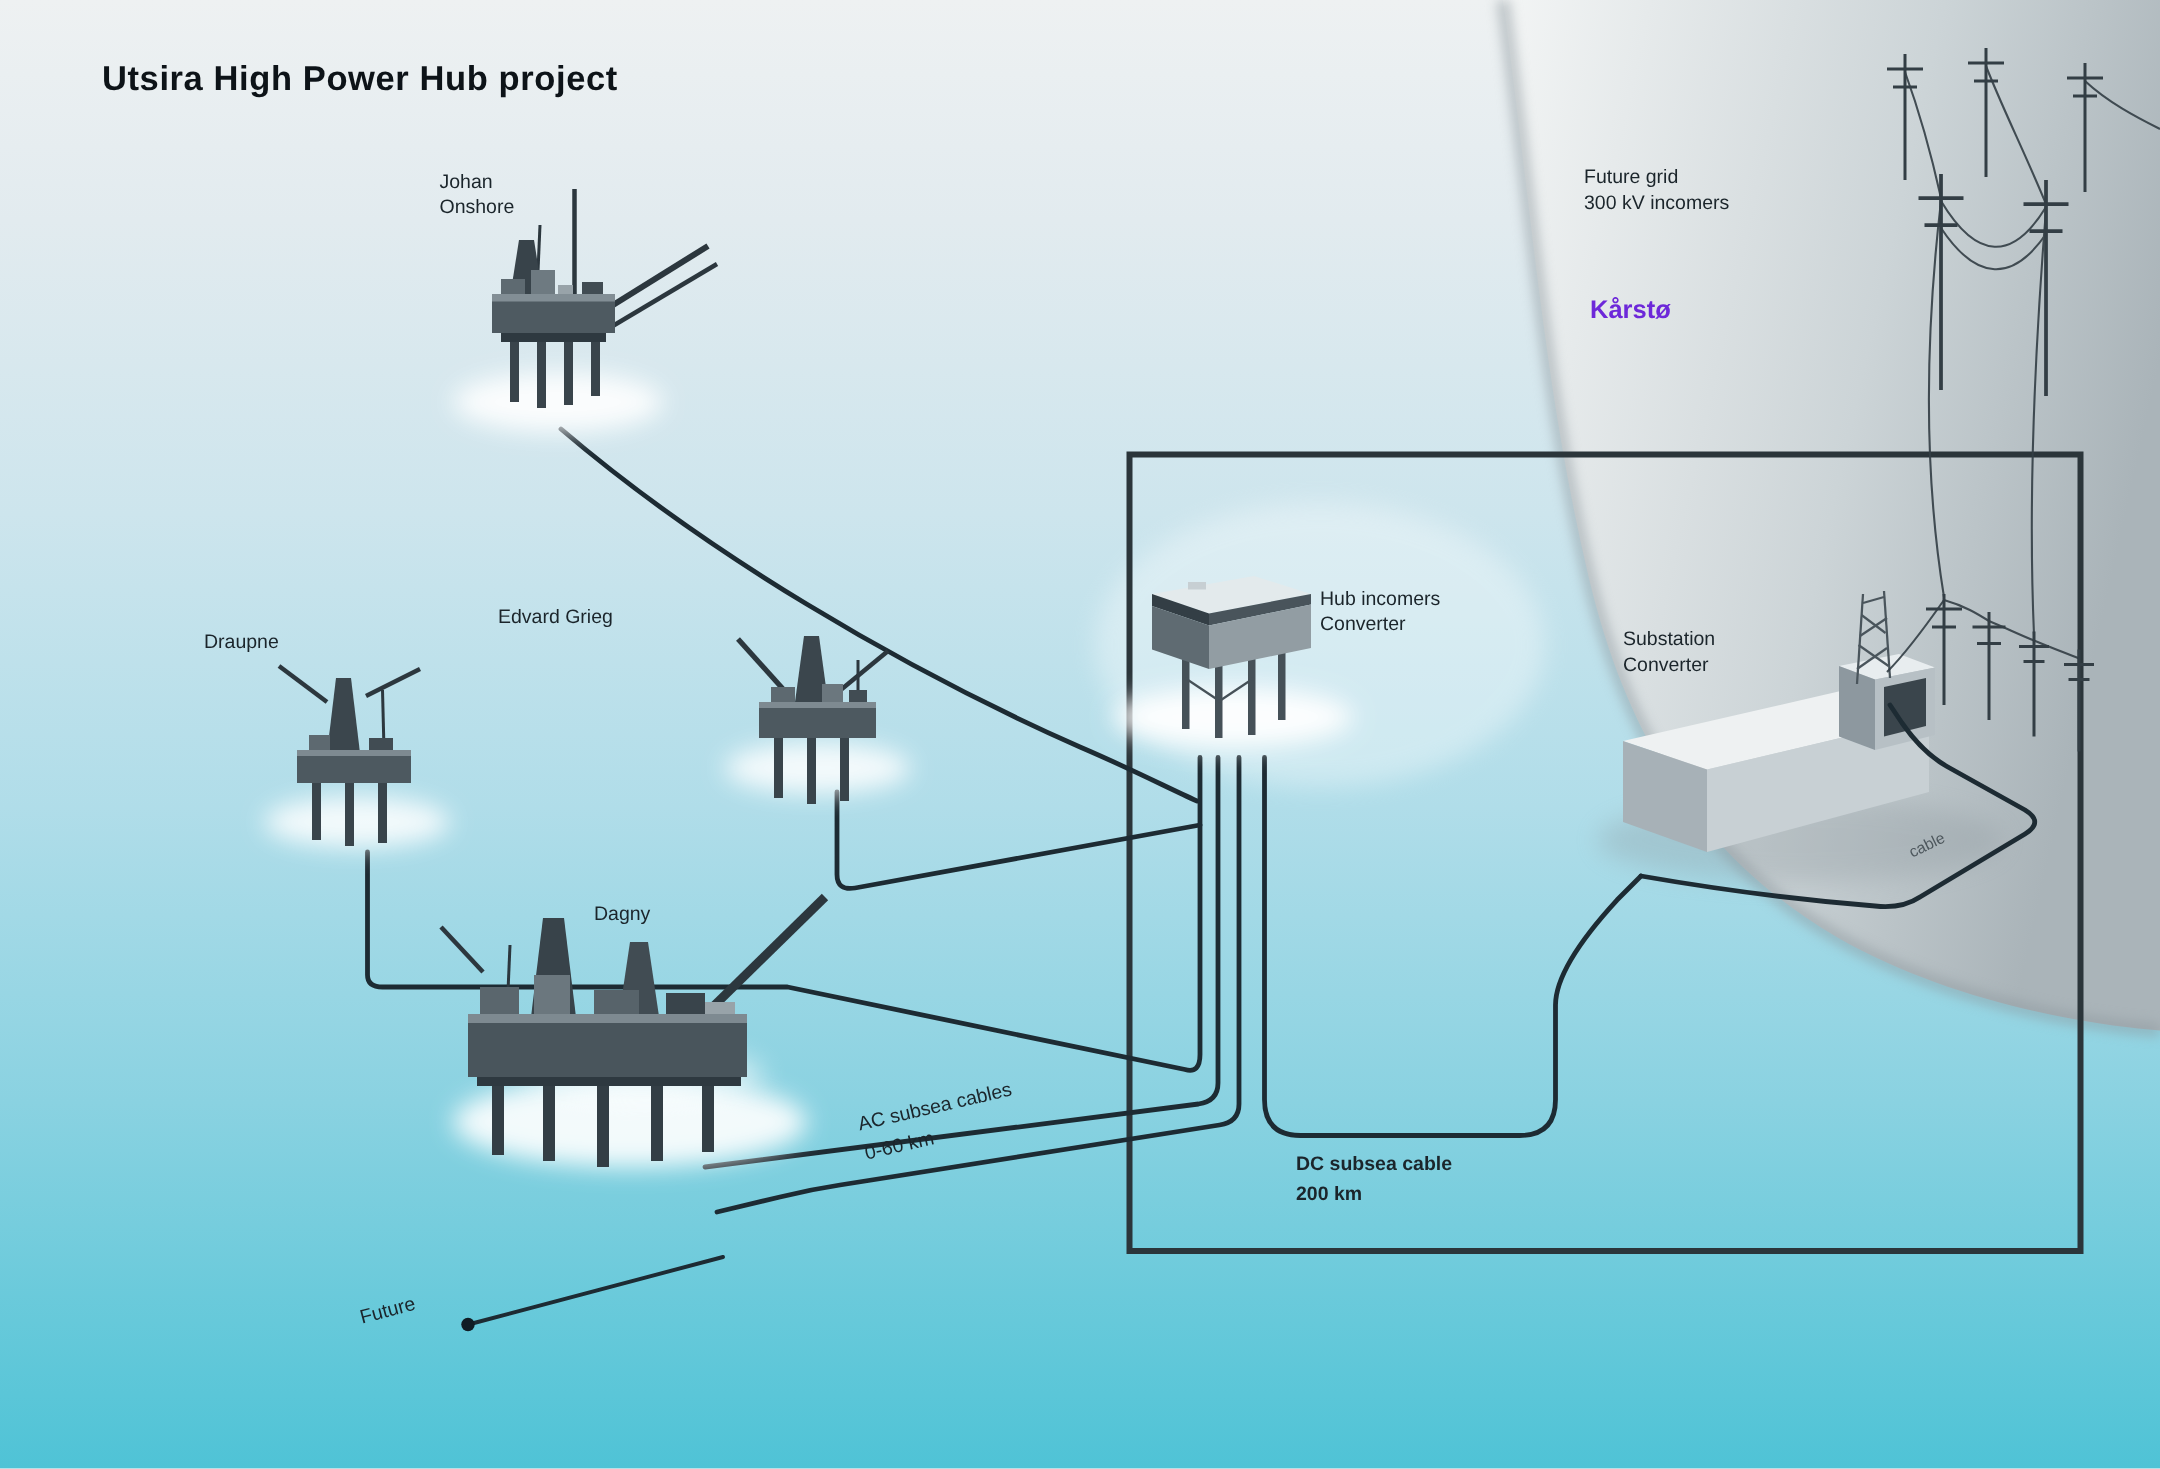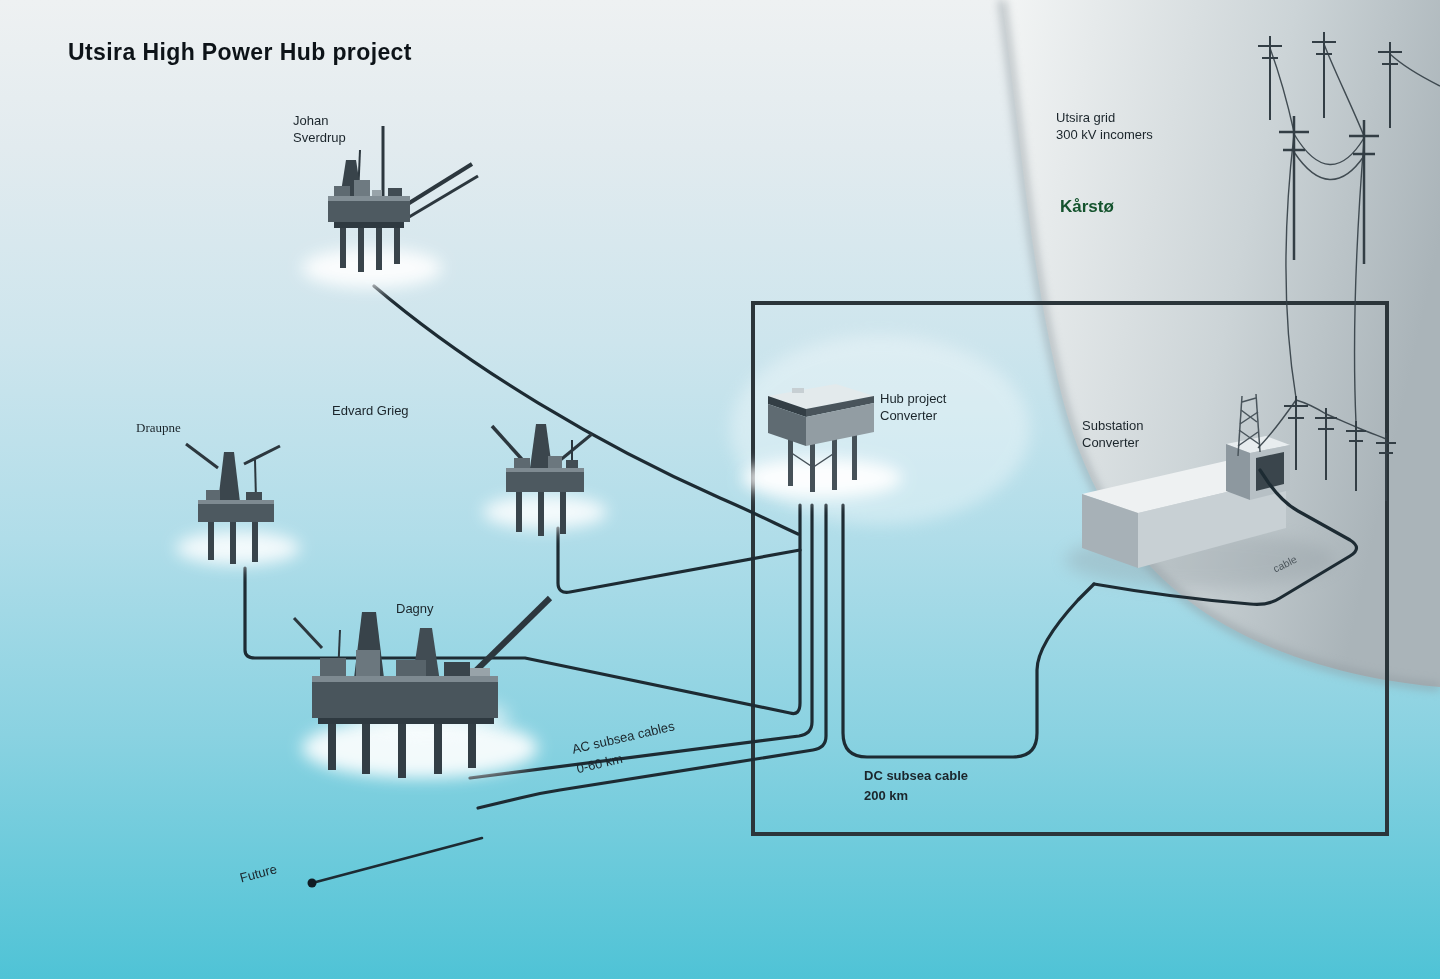--- a/index.html
+++ b/index.html
@@ -3,27 +3,27 @@
 <meta charset="utf-8">
 <style>
   html,body{margin:0;padding:0;background:#dfe7ea;}
   .stage{position:relative;width:1440px;height:979px;overflow:hidden;
          font-family:"Liberation Sans",sans-serif;}
   .stage svg{position:absolute;inset:0;}
   .lbl{position:absolute;font-size:13px;line-height:17px;color:#1b252b;white-space:nowrap;}
   .lbl div{white-space:nowrap;}
   .title{left:68px;top:44px;font-size:23px;font-weight:bold;color:#0d1318;letter-spacing:.4px;}
   .johan{left:293px;top:112px;width:96px;text-align:left;}
-  .draupne{left:136px;top:419px;font-family:Liberation Serif, serif;}
+  .draupne{left:136px;top:419px;}
   .edvard{left:332px;top:402px;}
   .dagny{left:396px;top:600px;}
   .hub{left:880px;top:390px;}
   .substation{left:1062px;top:417px;margin-left:20px;}
   .onshore{left:1056px;top:109px;}
-  .karsto{left:1060px;top:198px;font-size:17px;font-weight:bold;color:#14532d;}
+  .karsto{left:1060px;top:198px;font-size:17px;font-weight:bold;color:#6d28d9;}
   .ac{left:570px;top:740px;transform:rotate(-13deg);transform-origin:left top;line-height:20px;}
   .dc{left:864px;top:766px;line-height:20px;font-weight:bold;}
   .future{left:238px;top:870px;transform:rotate(-15deg);transform-origin:left top;}
   .yardcable{left:1270px;top:562px;font-size:10.5px;color:#3d474d;transform:rotate(-26deg);transform-origin:left top;opacity:.85;}
 </style>
 </head>
 <body>
 
 <div class="stage">
 
@@ -257,39 +257,39 @@
     <polygon points="806,409 874,396 874,403 806,417" fill="#49545b"></polygon>
     <polygon points="806,417 874,403 874,432 806,446" fill="#929da3"></polygon>
     <rect x="792" y="388" width="12" height="5" fill="#c7cfd3"></rect>
   </g>
 </svg>
 
 <div class="lbl title">Utsira High Power Hub project</div>
 
 <div class="lbl johan">
   <div>Johan</div>
-  <div>Sverdrup</div>
+  <div>Onshore</div>
 </div>
 
 <div class="lbl draupne">Draupne</div>
 <div class="lbl edvard">Edvard Grieg</div>
 <div class="lbl dagny">Dagny</div>
 
 <div class="lbl hub">
-  <div>Hub project</div>
+  <div>Hub incomers</div>
   <div>Converter</div>
 </div>
 
 <div class="lbl substation">
   <div>Substation</div>
   <div>Converter</div>
 </div>
 
 <div class="lbl onshore">
-  <div>Utsira grid</div>
+  <div>Future grid</div>
   <div>300 kV incomers</div>
 </div>
 
 <div class="lbl karsto">Kårstø</div>
 
 <div class="lbl ac">
   <div>AC subsea cables</div>
   <div>0-60 km</div>
 </div>
 

